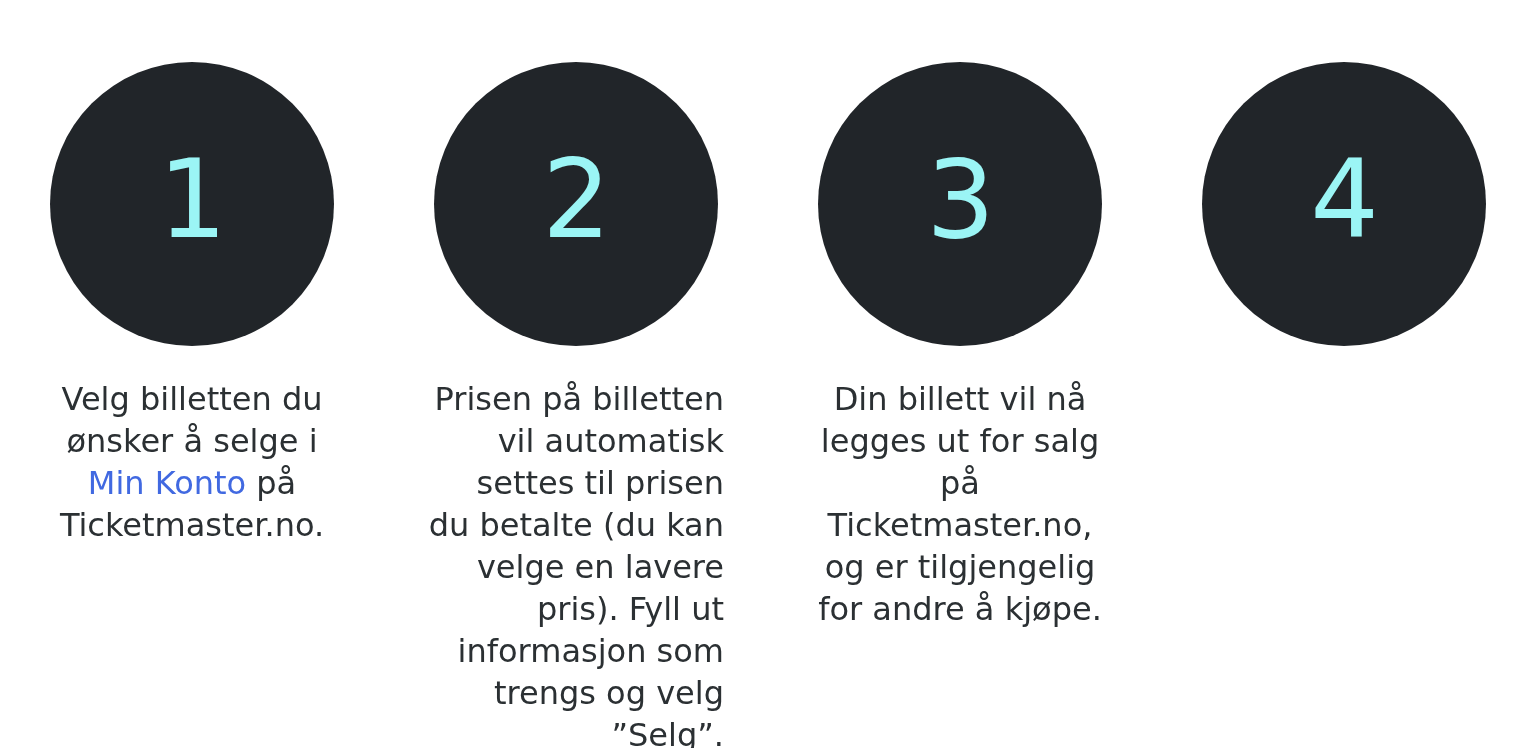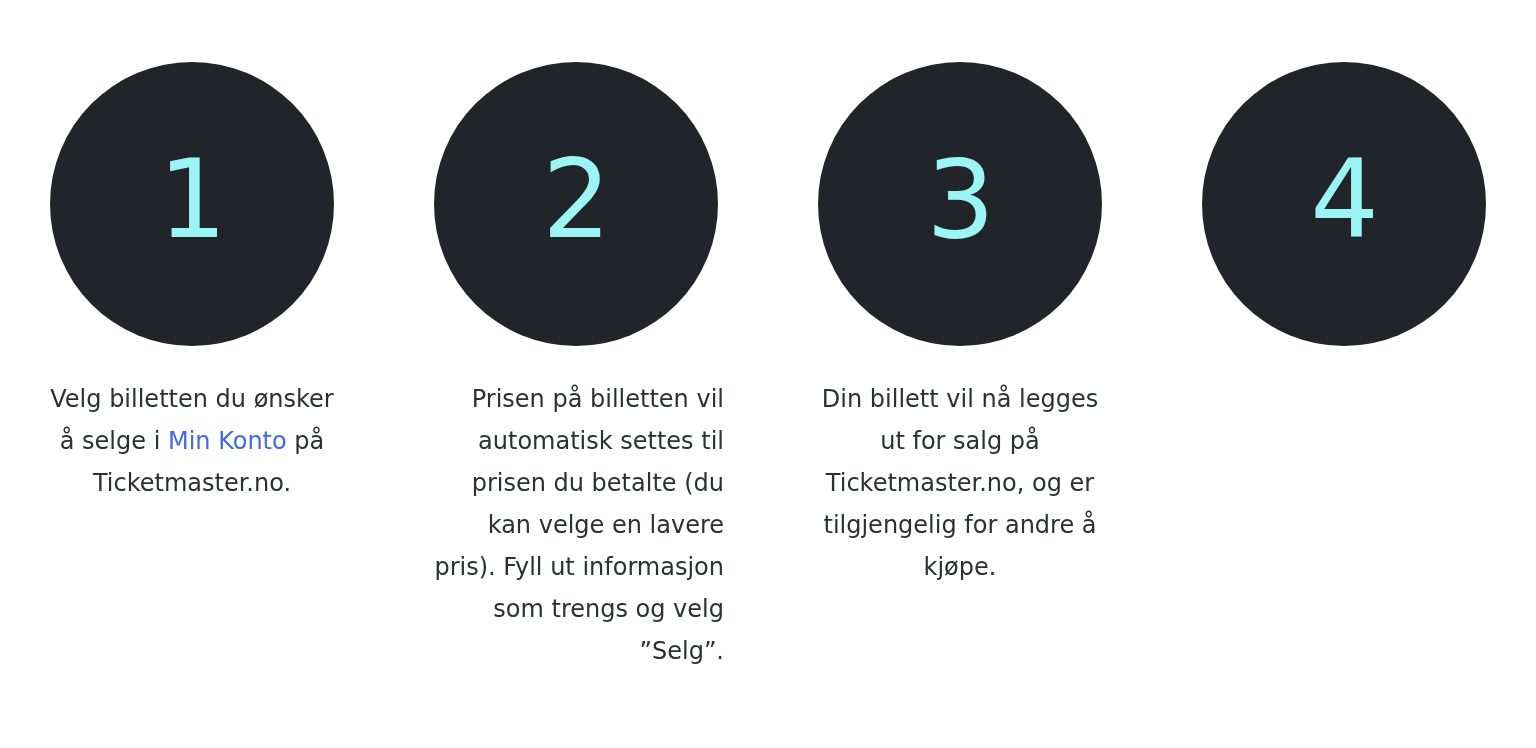--- a/index.html
+++ b/index.html
@@ -43,21 +43,21 @@
     font-weight: 400;
     font-family: "DejaVu Sans", sans-serif;
     letter-spacing: -1px;
     position: relative;
     top: -4px;
   }
   .caption {
     margin-top: 32px;
     width: 288px;
     text-align: center;
-    font-size: 24px;
+    font-size: 32px;
     line-height: 42px;
     color: #2b3033;
     font-family: "DejaVu Sans", sans-serif;
     font-weight: 400;
   }
   .caption a {
     color: #4169e1;
     text-decoration: none;
   }
   

